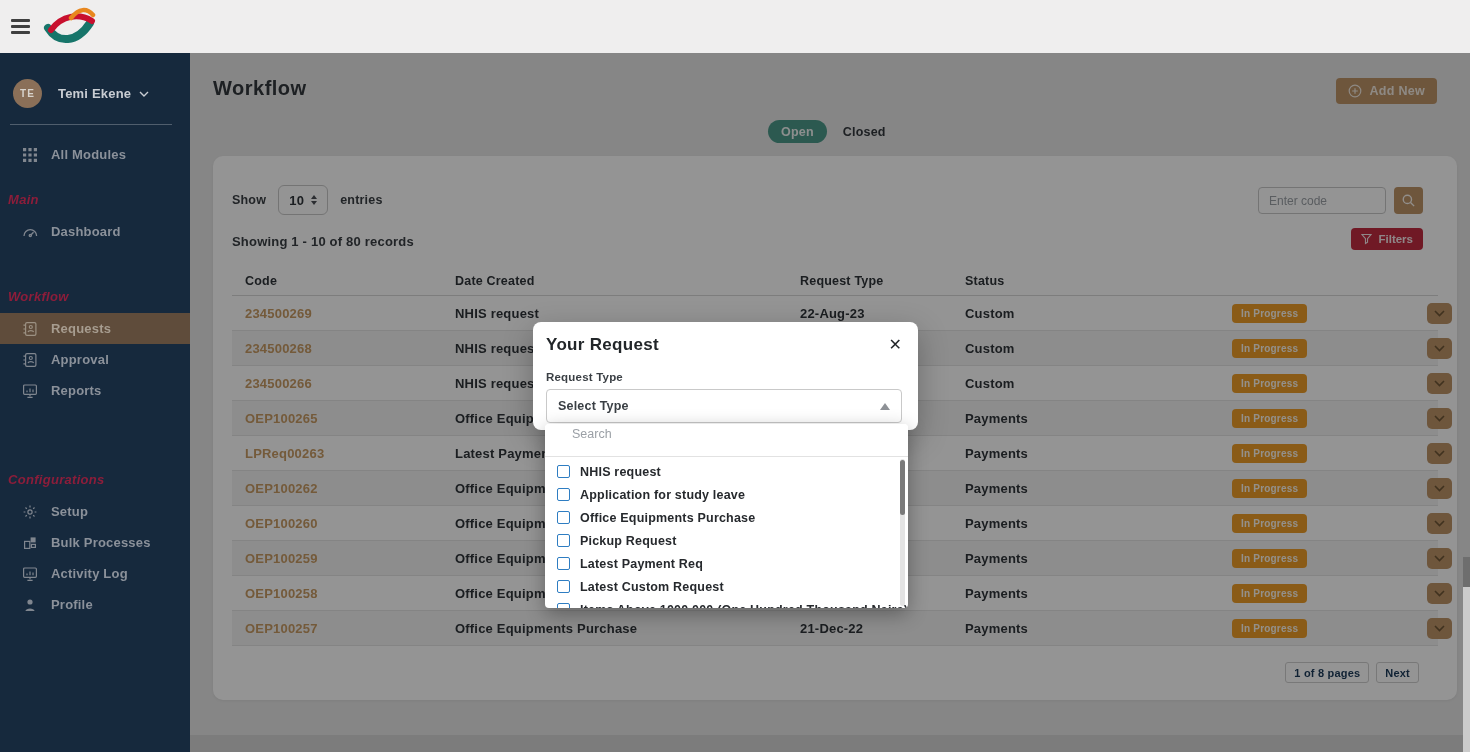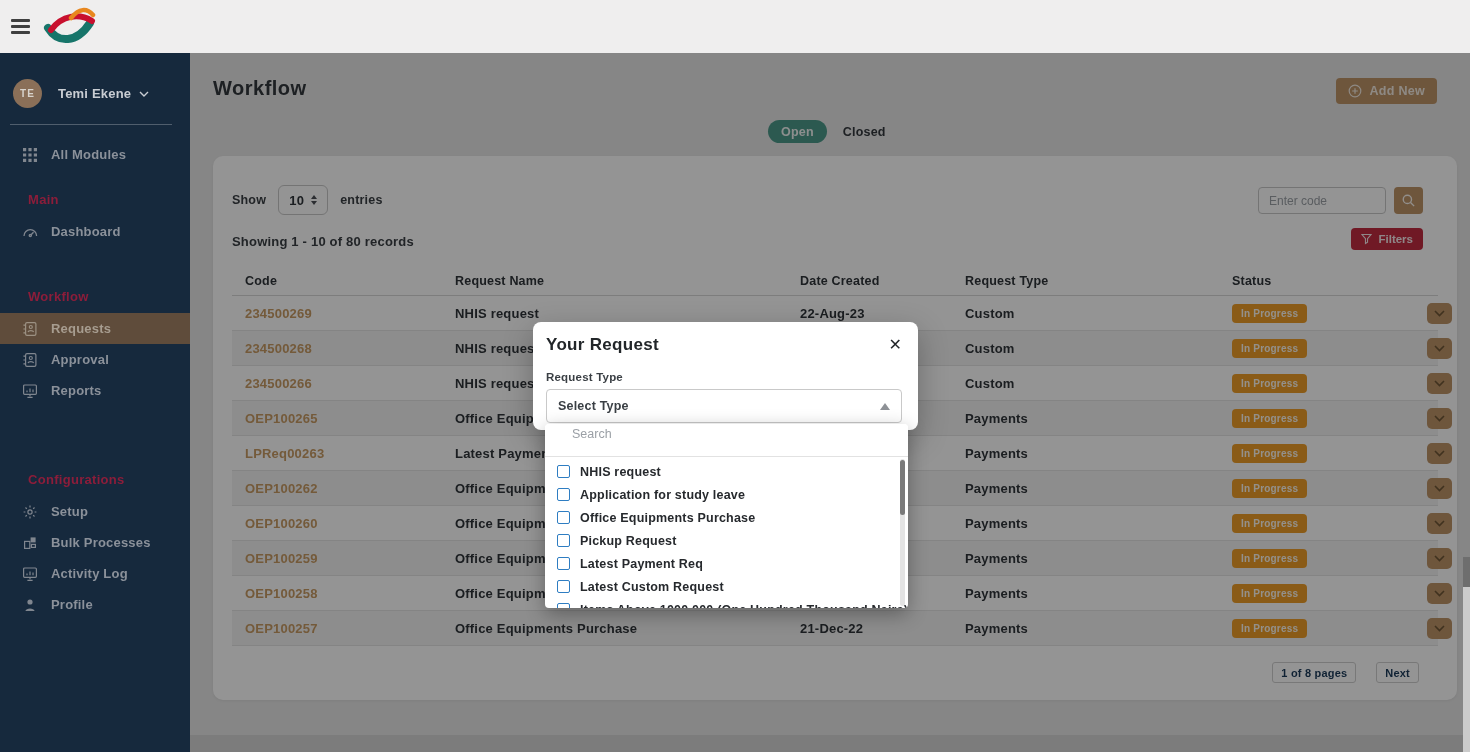--- a/index.html
+++ b/index.html
@@ -15,21 +15,21 @@
   
   .sidebar { position:absolute; left:0; top:53px; width:190px; height:699px; background:#16293D; z-index:3; color:#8B919A; }
   .user-row { display:flex; align-items:center; gap:16px; padding:26px 0 0 13px; }
   .avatar { width:29px; height:29px; border-radius:50%; background:#8A6F58; color:#D8D3CC; font-size:10px; font-weight:700; display:flex; align-items:center; justify-content:center; letter-spacing:1px; }
   .user-name { color:#C9CDD3; font-size:13px; font-weight:600; display:flex; align-items:center; gap:8px; }
   .side-divider { border:none; border-top:1px solid rgba(255,255,255,.25); margin:16px 18px 14px 10px; }
   .sideitem { display:flex; align-items:center; gap:13px; height:31px; padding-left:22px; font-size:13px; font-weight:600; color:#8B919A; cursor:pointer; }
   .sideitem svg, .sideitem .glyph { flex:0 0 16px; width:16px; text-align:center; color:#80868F; font-style:normal; }
   .sideitem.active { background:#5F4C3B; color:#A79D90; }
   .sideitem.active svg { color:#9C9183; }
-  .side-section { color:#8C1D3A; font-size:13px; font-weight:700; padding-left:28px; margin-top:24px; margin-bottom:9px; letter-spacing:.3px; }
+  .side-section { color:#8C1D3A; font-size:13px; font-weight:700; padding-left:8px; margin-top:24px; margin-bottom:9px; letter-spacing:.3px;font-style:italic; }
   .gap-lg { margin-top:22px; }
 
   
   .main { position:absolute; left:190px; top:53px; width:1280px; height:699px; background:#E7E7E7; z-index:1; }
   .page-title { position:absolute; left:23px; top:24px; font-size:20px; font-weight:700; color:#33383D; letter-spacing:.5px; }
   .add-new { position:absolute; right:33px; top:25px; height:26px; padding:0 12px; background:#BE9468; border:none; border-radius:4px; color:#F4EDE3; font-size:12.5px; font-weight:700; display:flex; align-items:center; gap:7px; cursor:pointer; letter-spacing:.3px; }
   .tabs { position:absolute; left:578px; top:67px; display:flex; align-items:center; gap:16px; }
   .tab-open { height:23px; padding:0 13px; border-radius:12px; background:#4C9A8A; color:#F2F5F4; font-size:12.5px; font-weight:700; display:flex; align-items:center; cursor:pointer; }
   .tab-closed { color:#33383D; font-size:12.5px; font-weight:700; cursor:pointer; }
 
@@ -53,21 +53,21 @@
   
   .tbl { position:absolute; left:19px; top:110px; width:1206px; }
   .trow { display:grid; grid-template-columns:210px 345px 165px 267px 106px 1fr; align-items:center; height:35px; border-bottom:1px solid #E4E4E4; font-size:13px; color:#2F3439; }
   .trow.head { height:30px; border-bottom:1px solid #D8D8D8; font-weight:700; font-size:12.5px; }
   .trow:nth-child(odd):not(.head) { background:#F3F3F3; }
   .cell { padding-left:13px; white-space:nowrap; overflow:visible; font-weight:600; }
   .cell.code { color:#C89B64; cursor:pointer; }
   .badge { display:inline-block; padding:4px 9px; background:#EE9E28; border-radius:4px; color:#FDF8EF; font-size:10px; font-weight:700; letter-spacing:.2px; }
   .row-chevron { width:25px; height:21px; background:#BE9468; border:none; border-radius:5px; display:flex; align-items:center; justify-content:center; cursor:pointer; color:#6F5636; margin-left:9px; }
 
-  .pagination { position:absolute; right:38px; bottom:17px; display:flex; gap:20px; }
+  .pagination { position:absolute; right:38px; bottom:17px; display:flex; gap:7px; }
   .pgbox { height:21px; padding:0 8px; background:#FFF; border:1px solid #CFCFCF; border-radius:3px; color:#1C3B5A; font-size:11px; font-weight:700; display:flex; align-items:center; cursor:pointer; }
 
   
   .overlay { position:absolute; left:190px; top:53px; width:1280px; height:699px; background:rgba(0,0,0,.42); z-index:4; }
 
   
   .modal { position:absolute; left:533px; top:322px; width:385px; height:108px; background:#FFF; border-radius:8px; box-shadow:0 10px 30px rgba(0,0,0,.28); z-index:10; padding:13px 16px 0 13px; }
   .modal-head { display:flex; align-items:flex-start; justify-content:space-between; }
   .modal-title { font-size:17px; font-weight:700; color:#222629; letter-spacing:.3px; }
   .modal-close { font-size:16px; font-weight:700; color:#222629; cursor:pointer; line-height:1; padding-top:2px; }
@@ -242,21 +242,20 @@
       <button class="filters-btn">
         <svg width="11" height="12" viewBox="0 0 16 16" fill="none" stroke="#F6E8EA" stroke-width="1.6">
             <path d="M1.5 1.5h13l-5 6v5l-3 2v-7z"></path>
           </svg>
         <span>Filters</span>
       </button>
 
       <div class="tbl">
         <div class="trow head">
           <div class="cell">Code</div>
-          <div class="cell">Request Name</div>
           <div class="cell">Date Created</div>
           <div class="cell">Request Type</div>
           <div class="cell">Status</div>
           <div class="cell"></div>
         </div>
 
         <div class="trow">
           <div class="cell code">234500269</div>
           <div class="cell">NHIS request</div>
           <div class="cell">22-Aug-23</div>

